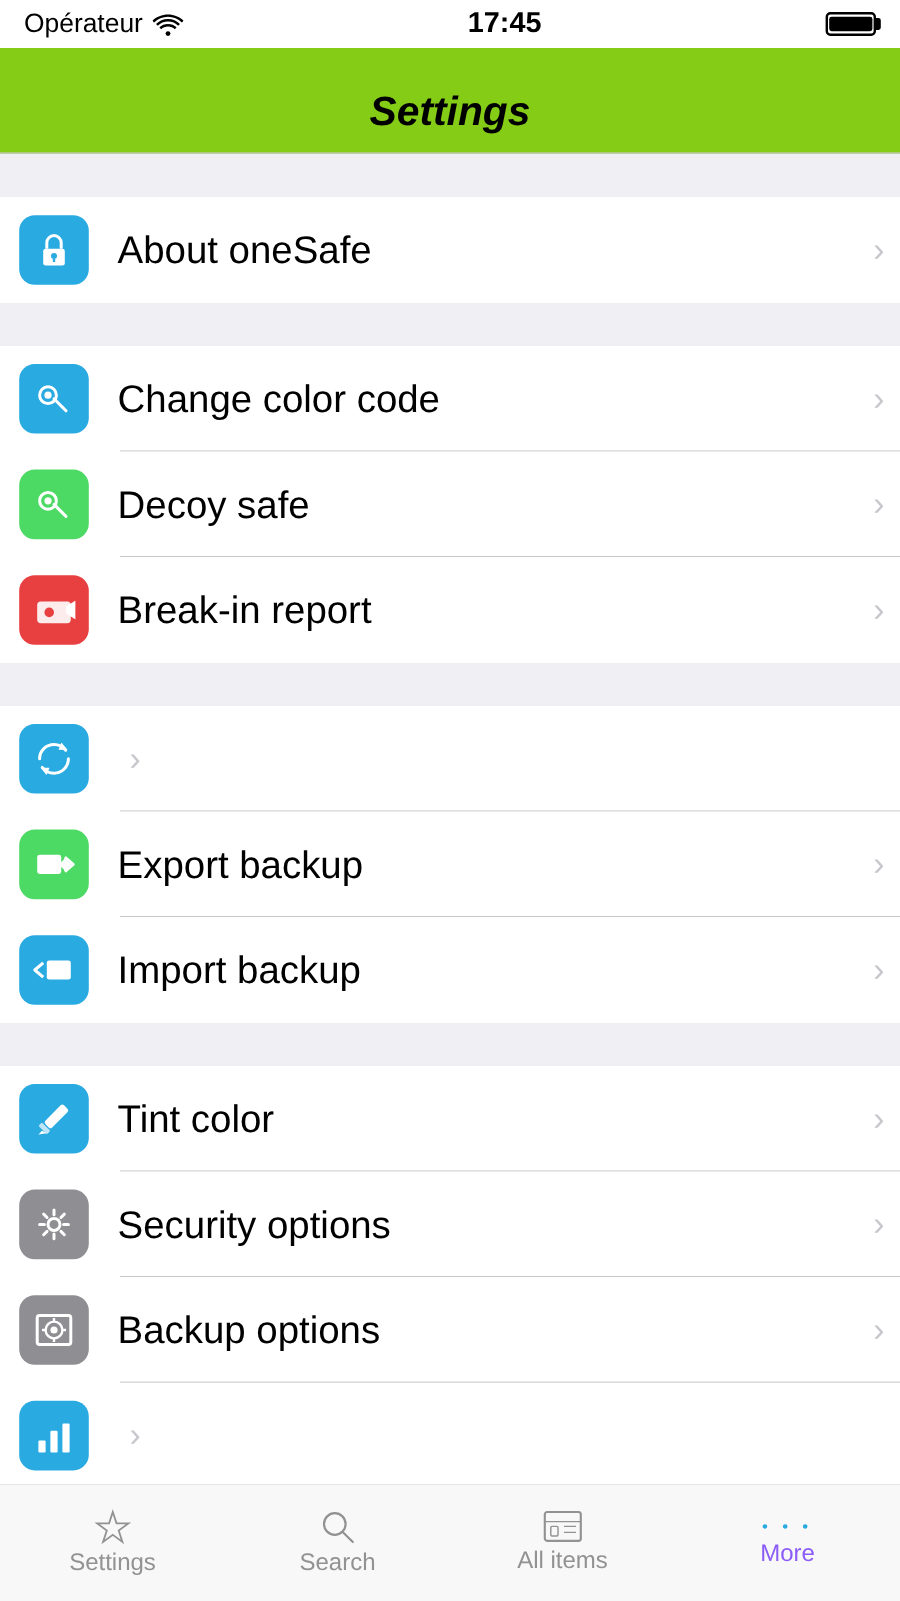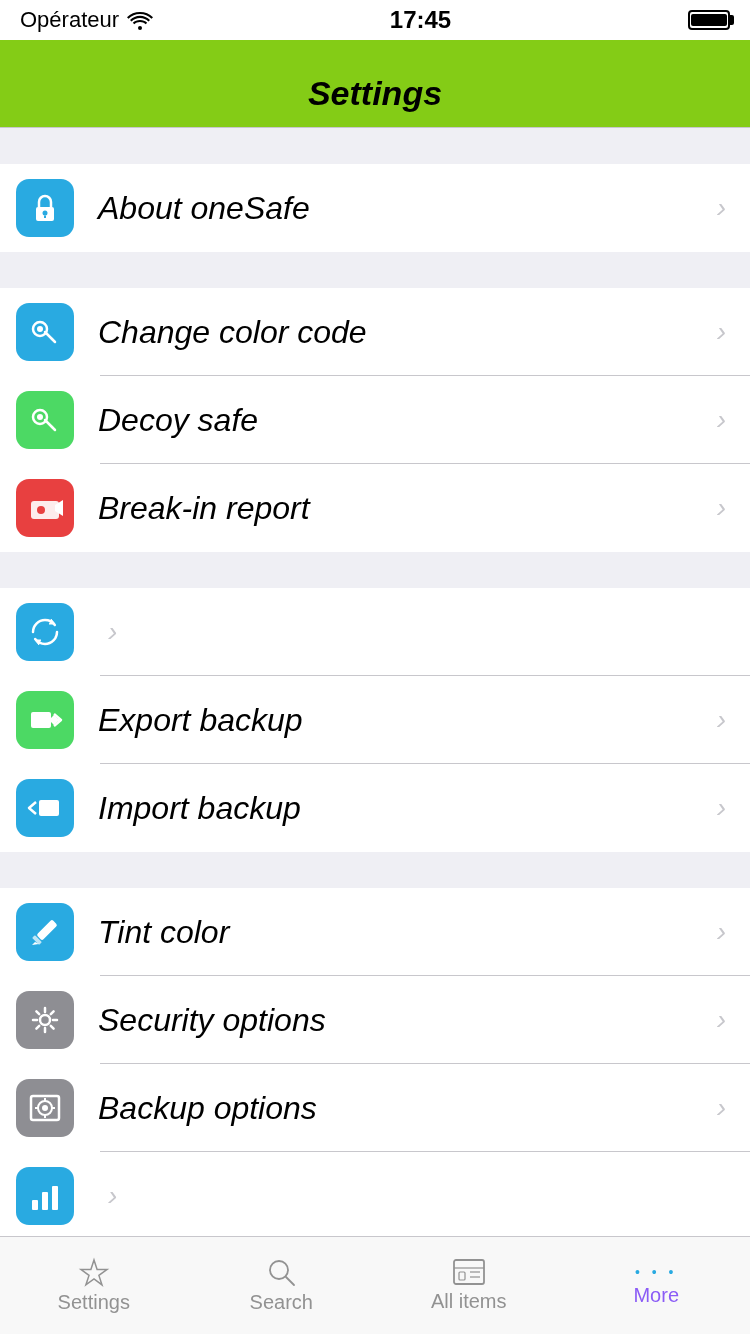--- a/index.html
+++ b/index.html
@@ -83,26 +83,25 @@
 
     
     .table-section {
       background: #fff;
     }
 
     
     .table-row {
       display: flex;
       align-items: center;
-      padding: 0 24px 0 16px;
+      padding: 0 13px 0 16px;
       height: 88px;
       background: #fff;
       position: relative;
       cursor: pointer;
-      font-style: italic;
     }
     .table-row:not(:last-child)::after {
       content: '';
       position: absolute;
       bottom: 0;
       left: 100px;
       right: 0;
       height: 1px;
       background: #c8c7cc;
     }

